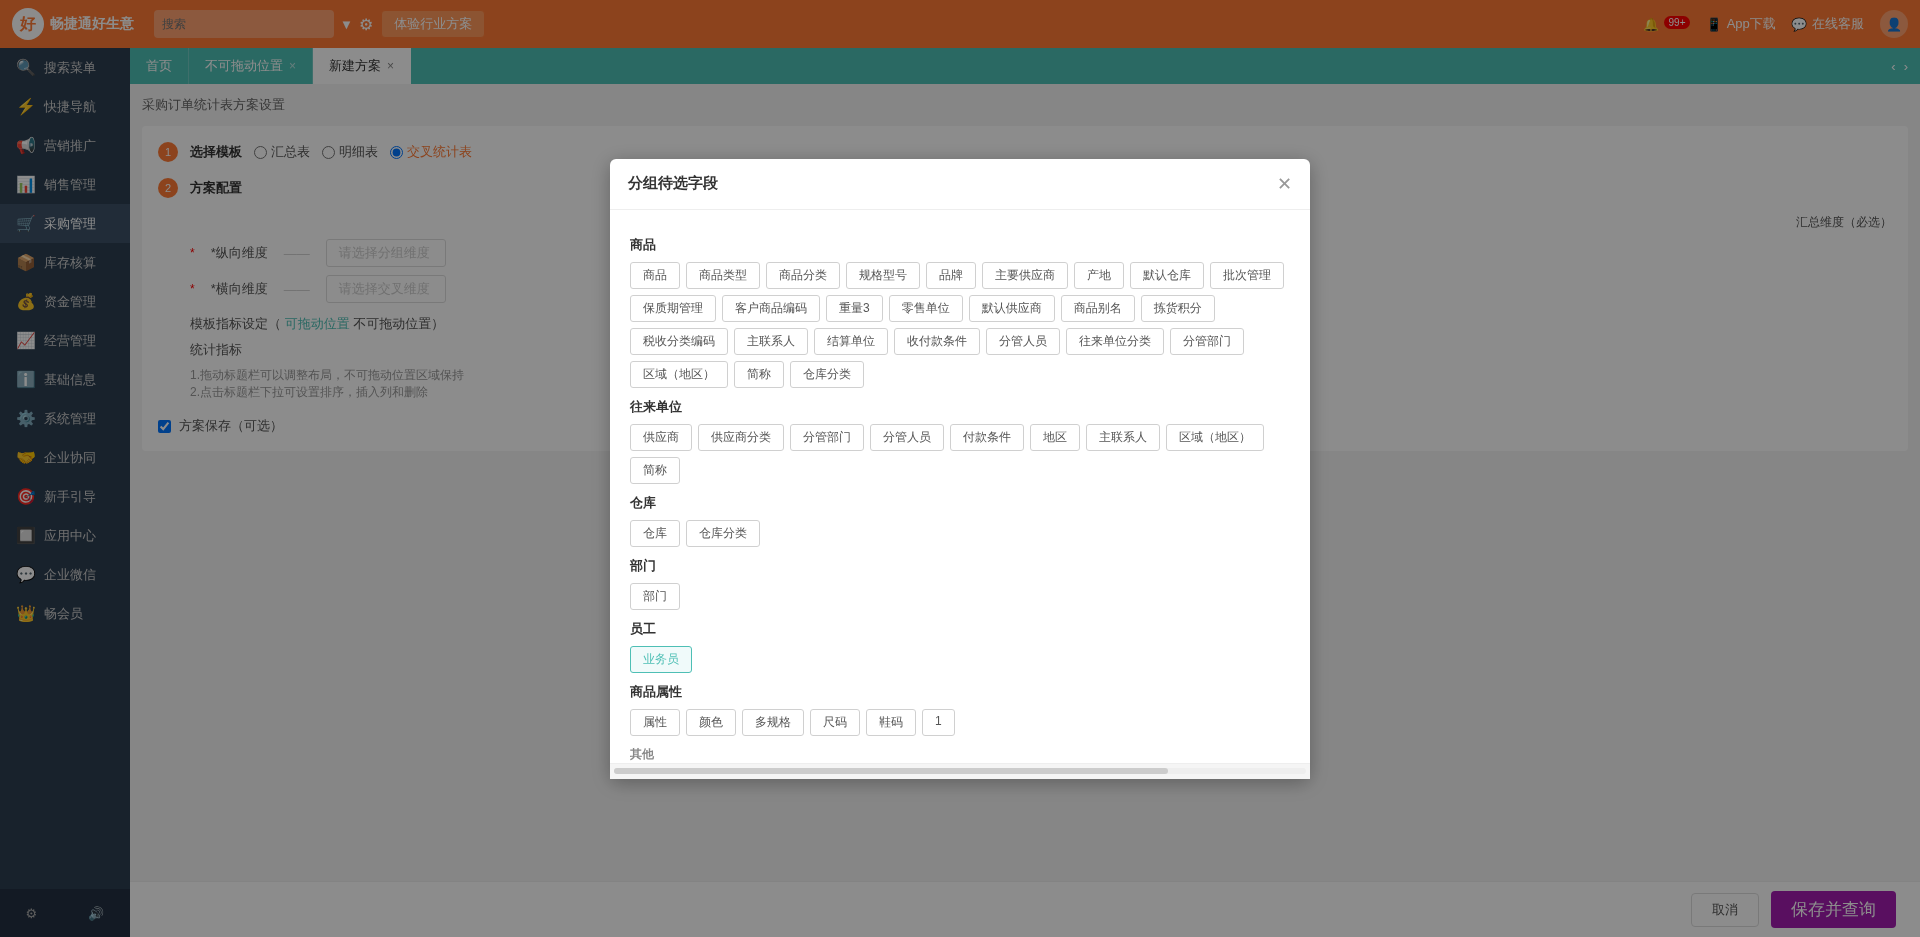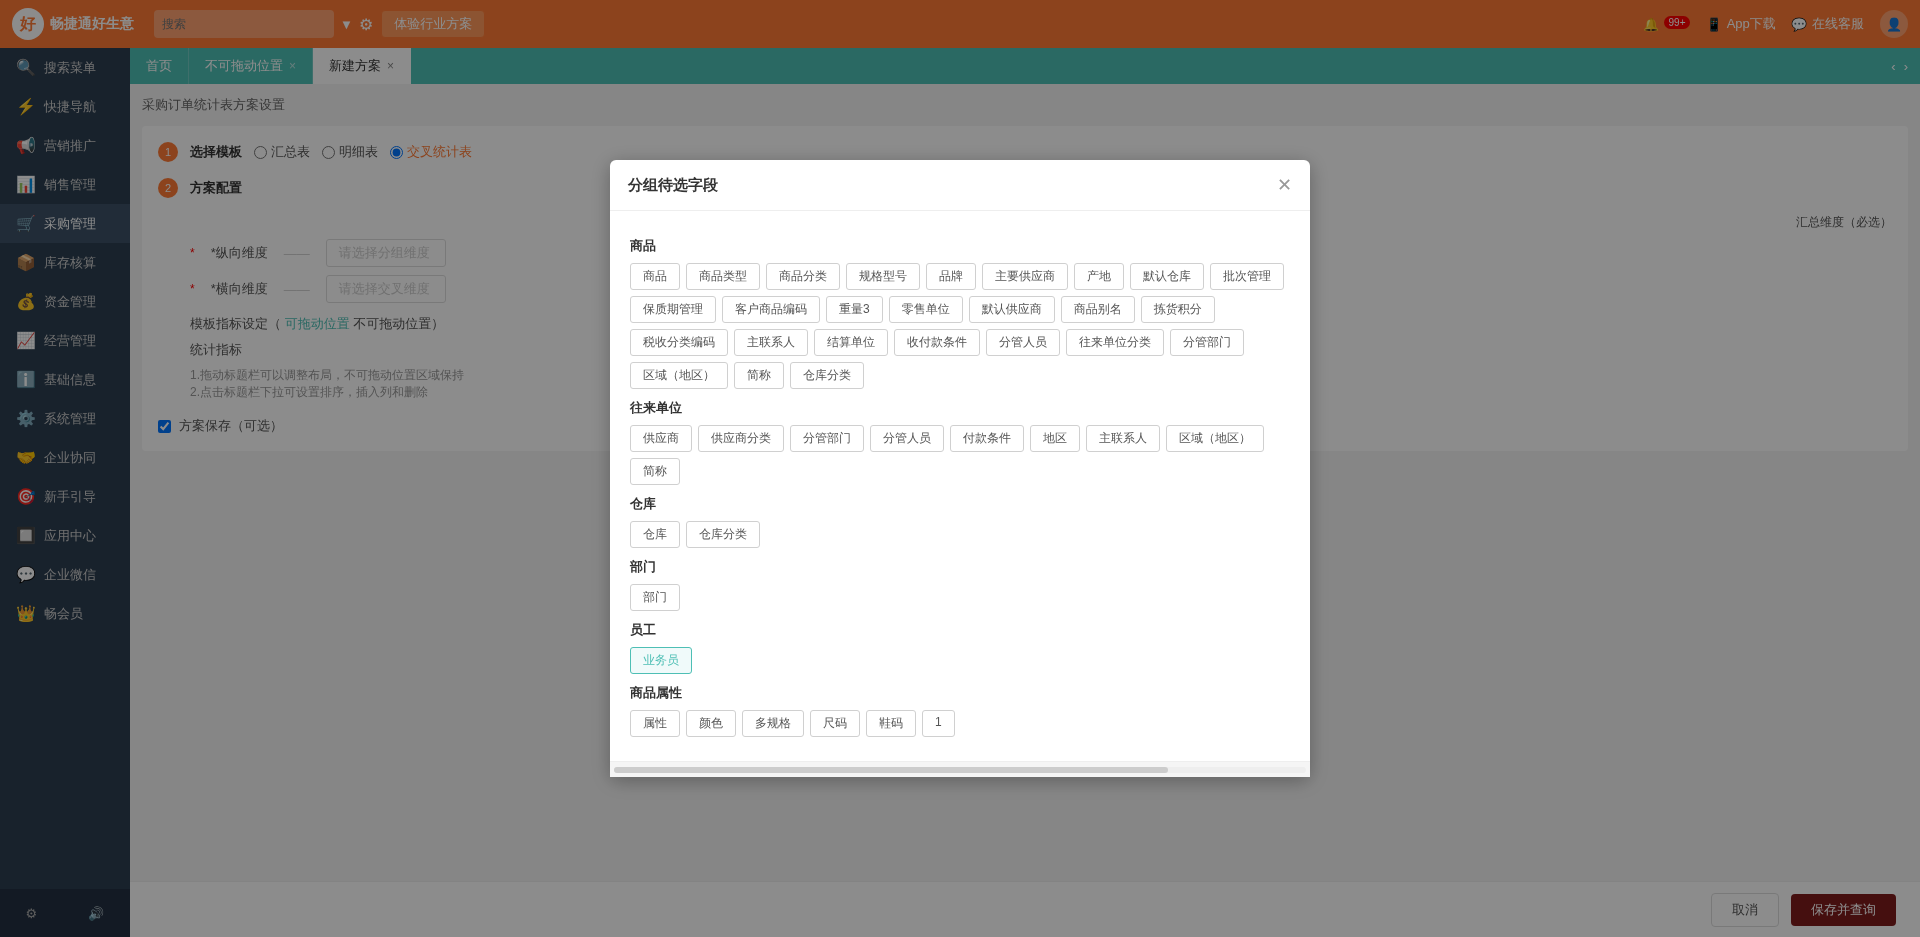--- a/index.html
+++ b/index.html
@@ -277,26 +277,26 @@
       padding: 7px 20px;
       border: 1px solid #ddd;
       background: white;
       border-radius: 4px;
       cursor: pointer;
       font-size: 13px;
       color: #555;
     }
     .btn-save-primary {
       padding: 7px 20px;
-      background: #7f1d1d;
+      background: #a21caf;
       color: white;
       border: none;
       border-radius: 4px;
       cursor: pointer;
-      font-size: 13px;
+      font-size: 17px;
     }
   </style>
 </head>
 <body>
 
 <div class="top-header">
   <div class="logo-area">
     <div class="logo-icon">好</div>
     <span>畅捷通好生意</span>
   </div>
@@ -540,20 +540,21 @@
       <div class="field-section-title">商品属性</div>
       <div class="field-grid">
         <div class="field-chip">属性</div>
         <div class="field-chip">颜色</div>
         <div class="field-chip">多规格</div>
         <div class="field-chip">尺码</div>
         <div class="field-chip">鞋码</div>
         <div class="field-chip">1</div>
       </div>
 
+      <div class="field-section-title" style="color:#888;font-size:12px;">其他</div>
 
     </div>
 
     <div style="height:16px;background:#f5f5f5;border-top:1px solid #eee;display:flex;align-items:center;padding:0 4px;">
       <div style="flex:1;height:6px;background:#eee;border-radius:3px;position:relative;">
         <div style="position:absolute;left:0;width:80%;height:100%;background:#ccc;border-radius:3px;"></div>
       </div>
     </div>
   </div>
 </div>

